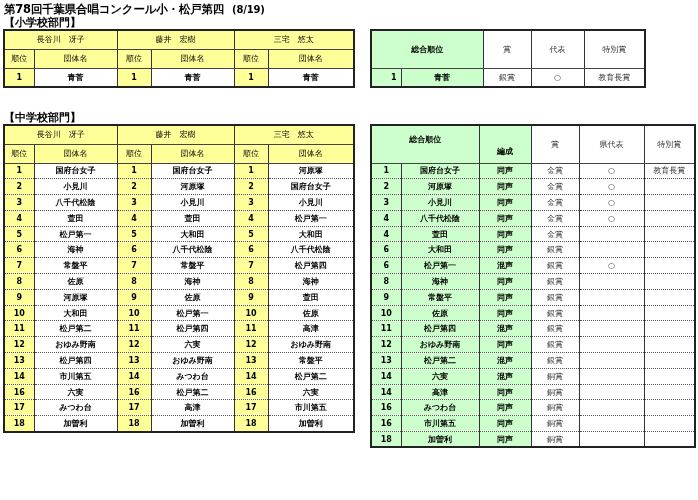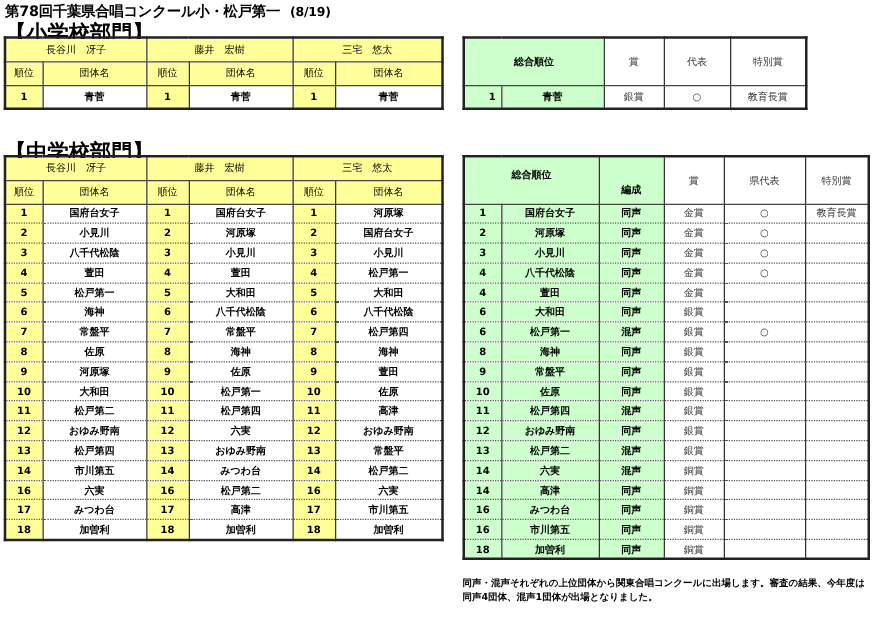--- a/index.html
+++ b/index.html
@@ -1,40 +1,40 @@
 <!DOCTYPE html>
 <html><head>
 <meta charset="utf-8">
 <style>
   html, body { margin: 0; padding: 0; background: #ffffff; }
   body { width: 698px; height: 500px; position: relative; overflow: hidden;
          font-family: "DejaVu Sans", sans-serif; color: #000; }
   .title { position: absolute; left: 4px; top: 2px; font-size: 11.5px; font-weight: bold; white-space: nowrap; letter-spacing: -0.2px; }
   .title .date { font-size: 10px; margin-left: 8px; }
-  .section { position: absolute; left: 4px; font-size: 17px; font-weight: bold; white-space: nowrap; }
+  .section { position: absolute; left: 4px; font-size: 11px; font-weight: bold; white-space: nowrap; }
   table { border-collapse: collapse; position: absolute; table-layout: fixed; }
   td { font-size: 8px; text-align: center; padding: 0; overflow: hidden; white-space: nowrap; }
   .judge td { border-left: 1px solid #333; border-right: 1px solid #333; }
   .judge { border: 2px solid #222; }
   .yel { background: #ffff99; }
   .wht { background: #ffffff; }
   .grn { background: #ccffcc; }
   .hdr td { border-bottom: 1px solid #444; font-weight: normal; }
   .judge td.bold, .total td.bold { font-weight: bold; }
   tr.row td { border-bottom: 1px dotted #555; font-weight: bold; }
   tr.row:last-child td { border-bottom: none; }
   .total { border: 2px solid #222; padding-left: 46px; }
   .total td { border-left: 1px solid #333; border-right: 1px solid #333; }
   .total td.norm { font-weight: normal; color: #333; }
   .note { position: absolute; left: 370px; top: 461px; font-size: 7.6px; font-weight: bold; line-height: 11px; width: 326px; }
 </style>
 </head>
 <body>
 
-<div class="title"><span>第78回千葉県合唱コンクール小・松戸第一</span><span class="date">(8/19)</span></div>
+<div class="title"><span>第78回千葉県合唱コンクール小・松戸第四</span><span class="date">(8/19)</span></div>
 
 <div class="section" style="top:15px;">【小学校部門】</div>
 
 <table class="judge" id="elem-judge" style="left:3px; top:29px; width:350px;">
   <colgroup>
       <col style="width:30px">
       <col style="width:83px">
       <col style="width:34px">
       <col style="width:83px">
       <col style="width:34px">
@@ -416,14 +416,13 @@
         <td class="grn">加曽利</td>
         <td class="grn">同声</td>
         <td class="wht norm">銅賞</td>
         <td class="wht norm"></td>
         <td class="wht norm"></td>
       </tr>
     </tbody>
 </table>
 
 <div class="note">
-  <div>同声・混声それぞれの上位団体から関東合唱コンクールに出場します。審査の結果、今年度は同声4団体、混声1団体が出場となりました。</div>
 </div>
 
 </body></html>

